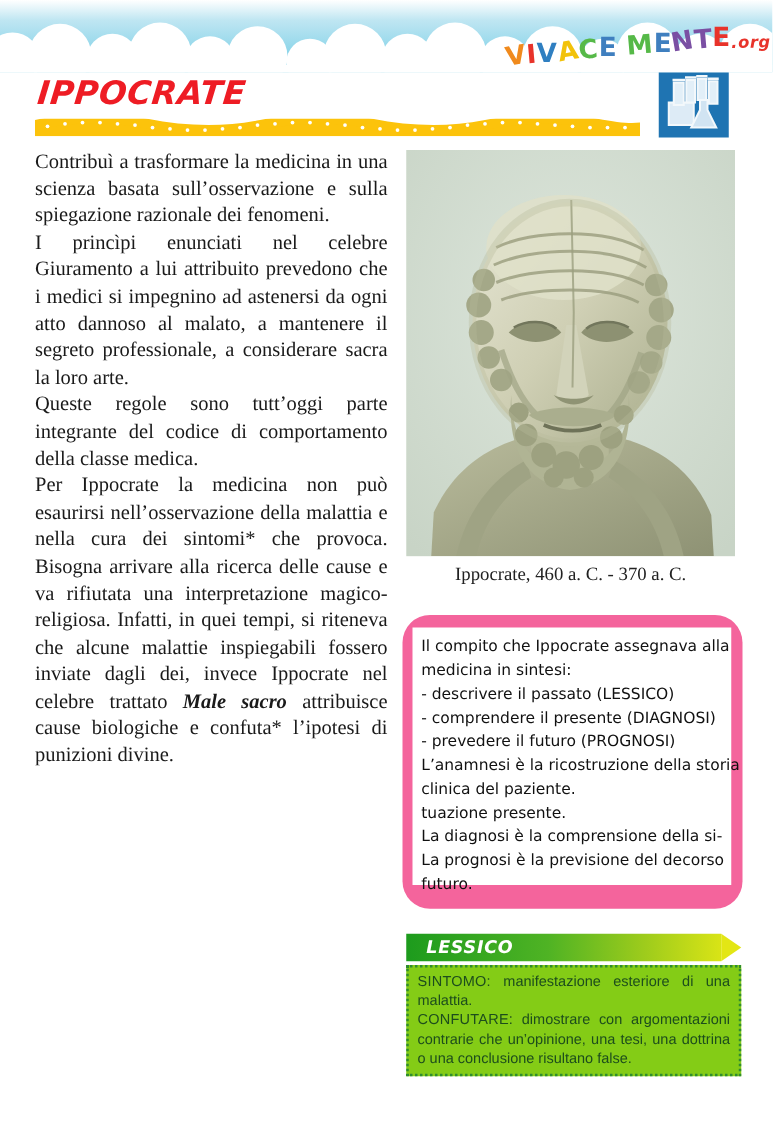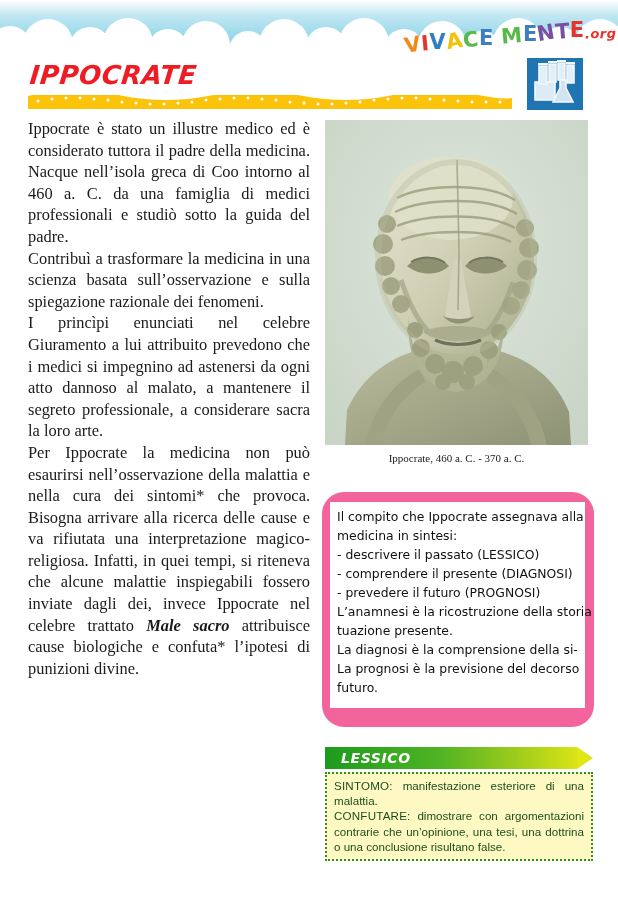--- a/index.html
+++ b/index.html
@@ -96,21 +96,21 @@
     width: 263px; height: 325px;
     background: #d9e2d6;
     overflow: hidden;
   }
   #photo-caption {
     position: absolute;
     left: 325px; top: 452px;
     width: 263px;
     text-align: center;
     font-family: "Liberation Serif", serif;
-    font-size: 11px;
+    font-size: 15px;
     color: #222;
   }
 
   
   #summary-box {
     position: absolute;
     left: 322px; top: 492px;
     width: 272px; height: 235px;
     background: #f4649c;
     border-radius: 22px;
@@ -161,21 +161,21 @@
     font-weight: bold;
     font-style: italic;
     font-size: 14px;
     letter-spacing: 0.6px;
     color: #ffffff;
   }
   #lessico-body {
     margin-top: 3px;
     width: 268px;
     box-sizing: border-box;
-    background: #fef9c3;
+    background: #84cc16;
     border: 2.5px dotted #2f8c2f;
     padding: 4px 7px 5px 7px;
     font-family: "Liberation Sans", sans-serif;
     font-size: 11.6px;
     line-height: 15.2px;
     color: #1d4d1d;
     text-align: justify;
   }
   #lessico-body p { margin: 0; }
   #lessico-body .term { letter-spacing: 0.2px; }
@@ -261,23 +261,23 @@
       <path d="M22,6 L22,24 L29,24 L29,6 Z" fill="#eef6fc"></path>
       <path d="M31,5 L31,22 L38,22 L38,5 Z" fill="#eef6fc"></path>
       <path d="M40,7 L40,25 L47,25 L47,7 Z" fill="#eef6fc"></path>
       <path d="M33,22 L33,30 L26,44 L46,44 L39,30 L39,22 Z" fill="#dceaf6"></path>
       <path d="M11,6 L21,6 M21,4 L30,4 M30,3 L39,3 M39,5 L48,5" stroke-width="2"></path>
     </g>
   </svg>
 </div>
 
 <div id="article-body">
-  <p>Ippocrate è stato un illustre medico ed è considerato tuttora il padre della medicina. Nacque nell’isola greca di Coo intorno al 460 a. C. da una famiglia di medici professionali e studiò sotto la guida del padre.</p>
   <p>Contribuì a trasformare la medicina in una scienza basata sull’osservazione e sulla spiegazione razionale dei fenomeni.</p>
   <p>I princìpi enunciati nel celebre Giuramento a lui attribuito prevedono che i medici si impegnino ad astenersi da ogni atto dannoso al malato, a mantenere il segreto professionale, a considerare sacra la loro arte.</p>
+  <p>Queste regole sono tutt’oggi parte integrante del codice di comportamento della classe medica.</p>
   <p><span>Per Ippocrate la medicina non può esaurirsi nell’osservazione della malattia e nella cura dei sintomi* che provoca. Bisogna arrivare alla ricerca delle cause e va rifiutata una interpretazione magico-religiosa. Infatti, in quei tempi, si riteneva che alcune malattie inspiegabili fossero inviate dagli dei, invece Ippocrate nel celebre trattato </span><span class="work-title">Male sacro</span><span> attribuisce cause biologiche e confuta* l’ipotesi di punizioni divine.</span></p>
 </div>
 
 <div id="bust-photo">
   <svg width="263" height="325" viewBox="0 0 263 325">
     <defs>
       <radialGradient id="bg" cx="50%" cy="40%" r="75%">
         <stop offset="0%" stop-color="#dde6dc"></stop>
         <stop offset="100%" stop-color="#c8d4c6"></stop>
       </radialGradient>
@@ -362,20 +362,21 @@
 <div id="photo-caption">Ippocrate, 460 a. C. - 370 a. C.</div>
 
 <div id="summary-box" style="background: rgb(244, 100, 156);">
   <div id="summary-inner">
     <p>Il compito che Ippocrate assegnava alla</p>
     <p>medicina in sintesi:</p>
     <p>- descrivere il passato (LESSICO)</p>
     <p>- comprendere il presente (DIAGNOSI)</p>
     <p>- prevedere il futuro (PROGNOSI)</p>
     <p>L’anamnesi è la ricostruzione della storia</p>
+    <p>clinica del paziente.</p>
     <p>tuazione presente.</p>
     <p>La diagnosi è la comprensione della si-</p>
     <p>La prognosi è la previsione del decorso</p>
     <p>futuro.</p>
   </div>
 </div>
 
 <div id="lessico-box">
   <div id="lessico-banner">
     <div class="bar"></div>

